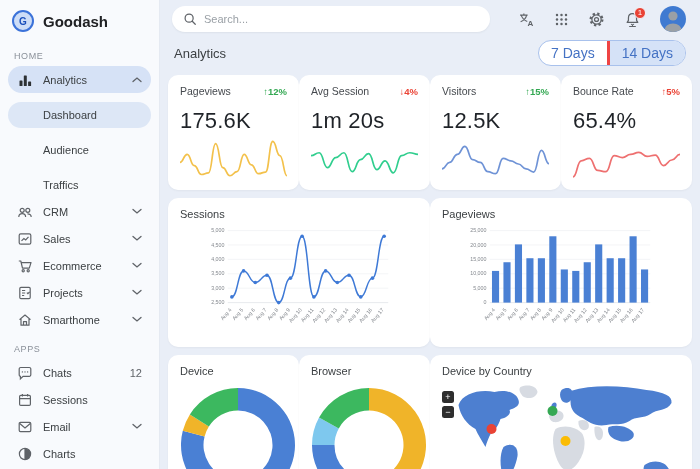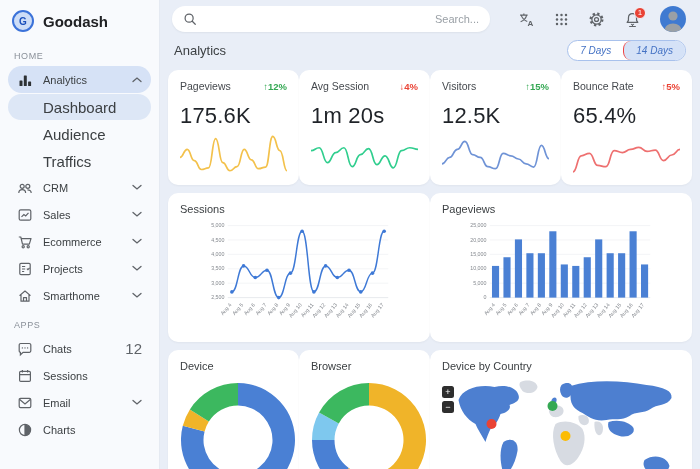--- a/index.html
+++ b/index.html
@@ -11,47 +11,47 @@
   .logo-row { display:flex; align-items:center; gap:9px; height:40px; padding:2px 4px 0; }
   .logo-mark { width:22px; height:22px; border-radius:50%; border:2px solid #3b72d9; background:#cdddf7;
                display:flex; align-items:center; justify-content:center; font-size:10px; font-weight:bold; color:#1a4fbb; }
   .logo-text { font-size:15px; font-weight:bold; color:#202124; }
   .section-label { font-size:9px; letter-spacing:.6px; color:#8a9099; margin:11px 6px 5px; }
   .nav-item { display:flex; align-items:center; gap:10px; height:27px; padding:0 9px; border-radius:14px;
               font-size:11px; color:#3c4043; cursor:pointer; }
   .nav-item .ni-icon { width:16px; height:16px; flex:0 0 16px; display:flex; }
   .nav-item .chev { margin-left:auto; display:flex; }
   .nav-item .chev.up svg { transform:rotate(180deg); }
-  .nav-item .badge { margin-left:auto; font-size:15px; color:#5f6368; }
+  .nav-item .badge { margin-left:auto; font-size:11px; color:#5f6368; }
   .nav-item.active { background:#d6e2f6; }
   .nav-child { display:flex; align-items:center; height:26px; padding-left:35px; border-radius:13px;
-               font-size:15px; color:#3c4043; cursor:pointer; margin-top:1px; }
+               font-size:11px; color:#3c4043; cursor:pointer; margin-top:9px; }
   .nav-child.active { background:#dde7f6; }
 
   
   .main { flex:1; display:flex; flex-direction:column; padding:0 8px; min-width:0; }
   .topbar { display:flex; align-items:center; height:38px; padding:6px 6px 0 4px; }
   .searchbox { width:318px; height:26px; background:#fff; border-radius:13px; display:flex; align-items:center;
                gap:7px; padding:0 11px; box-shadow:0 1px 2px rgba(60,64,67,.07); }
   .searchbox input { border:none; outline:none; background:transparent; flex:1; font-size:11px;
-                     font-family:"Liberation Sans",sans-serif; color:#3c4043;text-align:right; }
+                     font-family:"Liberation Sans",sans-serif; color:#3c4043; }
   .searchbox input::placeholder { color:#9aa0a6; }
   .top-icons { margin-left:auto; display:flex; align-items:center; gap:19px; }
   .icon-btn { display:flex; position:relative; cursor:pointer; }
   .bell-badge { position:absolute; top:-4px; right:-5px; background:#e94235; color:#fff; font-size:8px;
                 min-width:12px; height:12px; border-radius:6px; display:flex; align-items:center;
                 justify-content:center; border:1px solid #f3f6fb; }
   .avatar { width:26px; height:26px; border-radius:50%; background:#3f7ad1; overflow:hidden; cursor:pointer; }
 
   .title-row { display:flex; align-items:center; margin:8px 6px 9px 6px; }
   .page-title { font-size:13px; font-weight:500; color:#3c4043; }
   .range-toggle { margin-left:auto; display:flex; border:1px solid #a8c1ec; border-radius:14px; overflow:hidden; background:#fff; }
-  .range-btn { border:none; background:transparent; font-size:10px; padding:4px 12px; color:#4472c4;
-               font-family:"Liberation Sans",sans-serif; cursor:pointer;font-style:italic; }
-  .range-btn + .range-btn { border-left:1px solid #ef4444;border-radius:8px; }
+  .range-btn { border:none; background:transparent; font-size:14px; padding:4px 12px; color:#4472c4;
+               font-family:"Liberation Sans",sans-serif; cursor:pointer; }
+  .range-btn + .range-btn { border-left:3px solid #ef4444; }
   .range-btn.selected { background:#d5e2f7; }
 
   .grid4 { display:grid; grid-template-columns:repeat(4,1fr); gap:0; }
   .kpi-row { height:120px; margin-bottom:8px; }
   .charts-row { height:149px; margin-bottom:8px; }
   .bottom-row { height:160px; }
   .card { background:#fff; border-radius:10px; padding:10px 12px; box-shadow:0 1px 2px rgba(60,64,67,.05);
           display:flex; flex-direction:column; min-width:0; overflow:hidden; }
   .span2 { grid-column:span 2; }
   .kpi-head { display:flex; align-items:baseline; }

